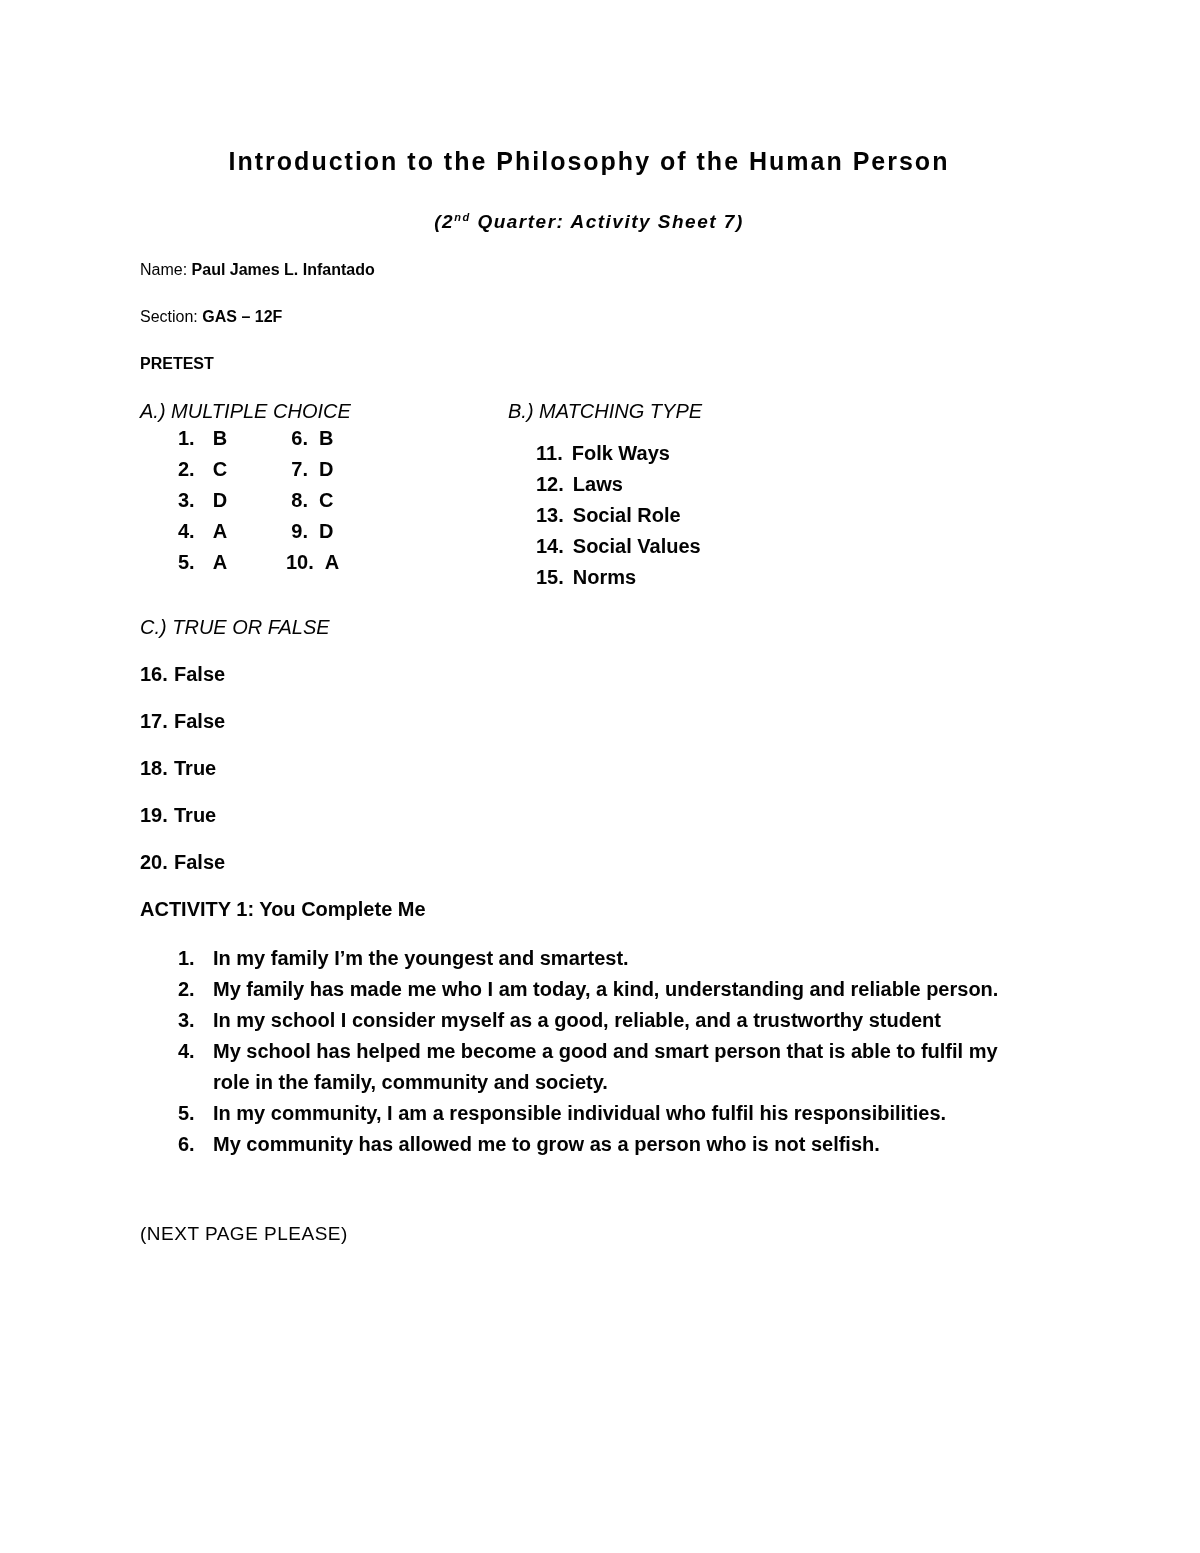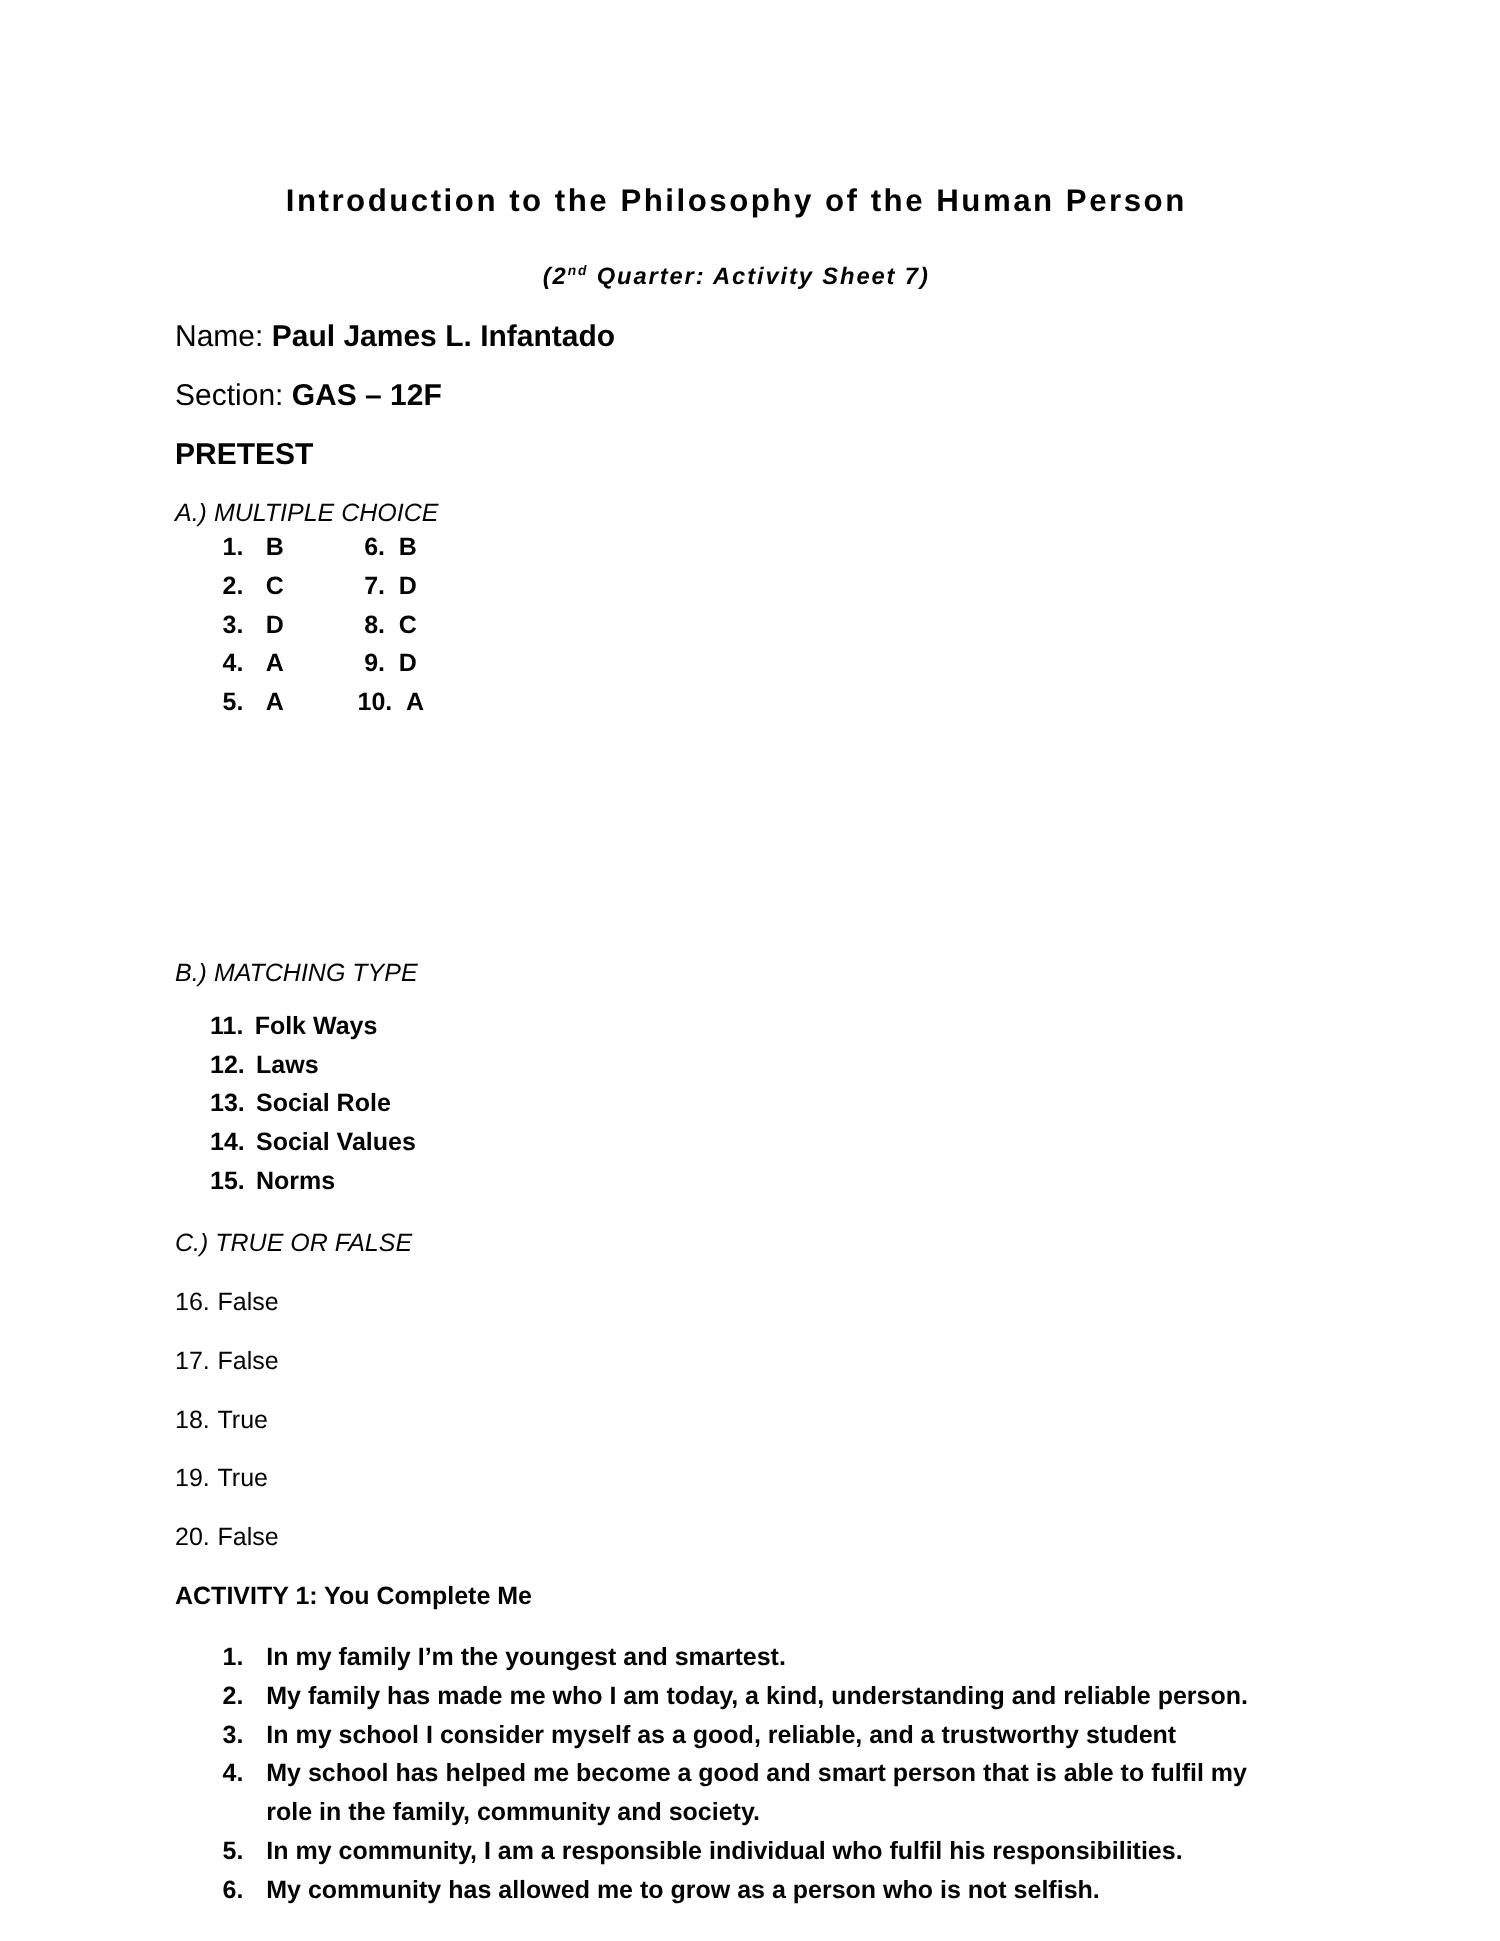--- a/index.html
+++ b/index.html
@@ -38,33 +38,32 @@
     line-height: 24px;
     text-align: center;
     font-style: italic;
   }
   .doc-subtitle sup {
     font-size: 11px;
     line-height: 0;
   }
   .meta-line {
     margin: 0 0 23px 0;
-    font-size: 24px;
+    font-size: 16px;
     line-height: 24px;
     font-weight: 400;
   }
   .meta-line .value {
     font-weight: 700;
   }
   .bold-line {
     font-weight: 700;
   }
   .pretest-grid {
     display: flex;
-    flex-direction: column;
     margin: 0;
   }
   .col-a { width: 368px; flex: 0 0 368px; }
   .col-b { flex: 1 1 auto; }
   .part-heading {
     margin: 0;
     font-size: 20px;
     line-height: 24px;
     font-style: italic;
     font-weight: 400;
@@ -104,21 +103,21 @@
     text-align: right;
     margin-right: 9px;
   }
   .part-c-heading {
     margin: 22px 0 23px 0;
   }
   .tf-line {
     margin: 12px 0 23px 0;
     font-size: 20px;
     line-height: 24px;
-    font-weight: 400;
+    font-weight: 700;
   }
   .tf-num {
     display: inline-block;
     min-width: 34px;
   }
   .activity-title {
     margin: 0 0 22px 0;
     font-size: 20px;
     line-height: 24px;
     font-weight: 700;

